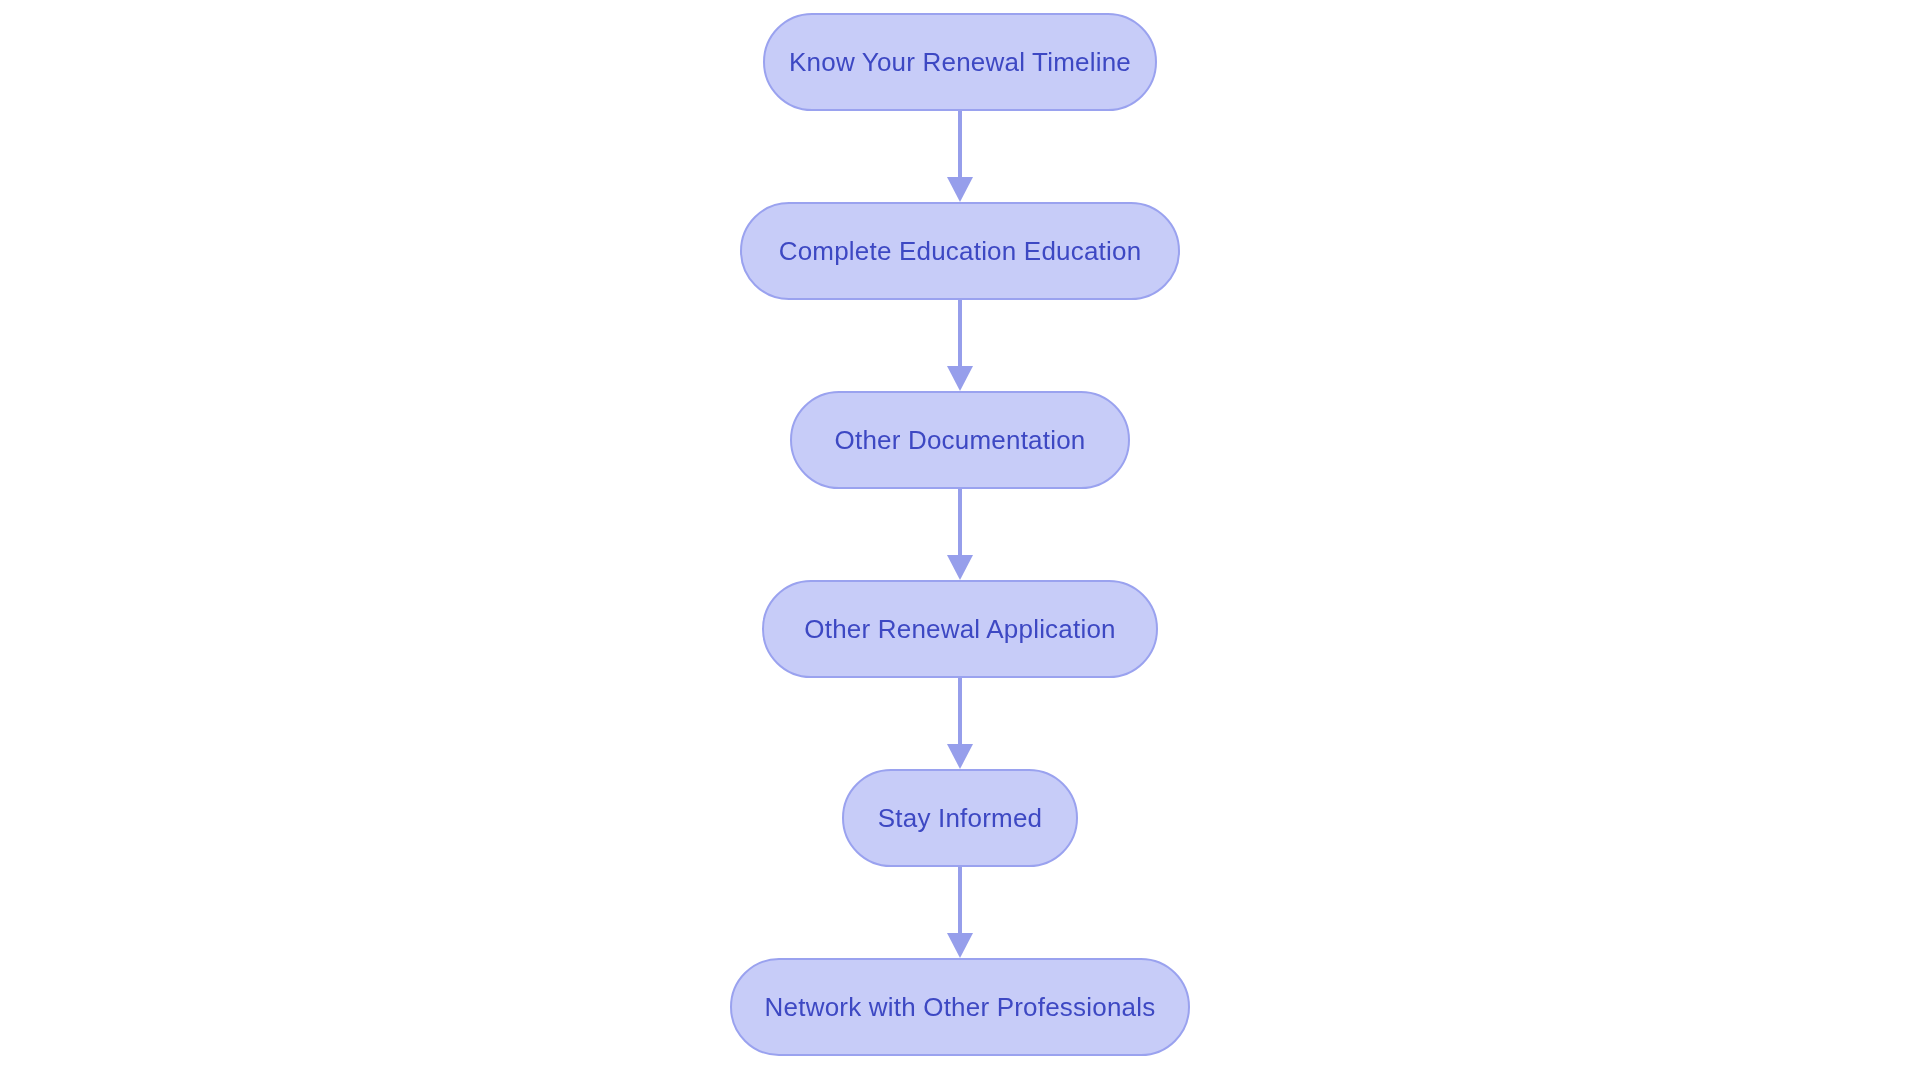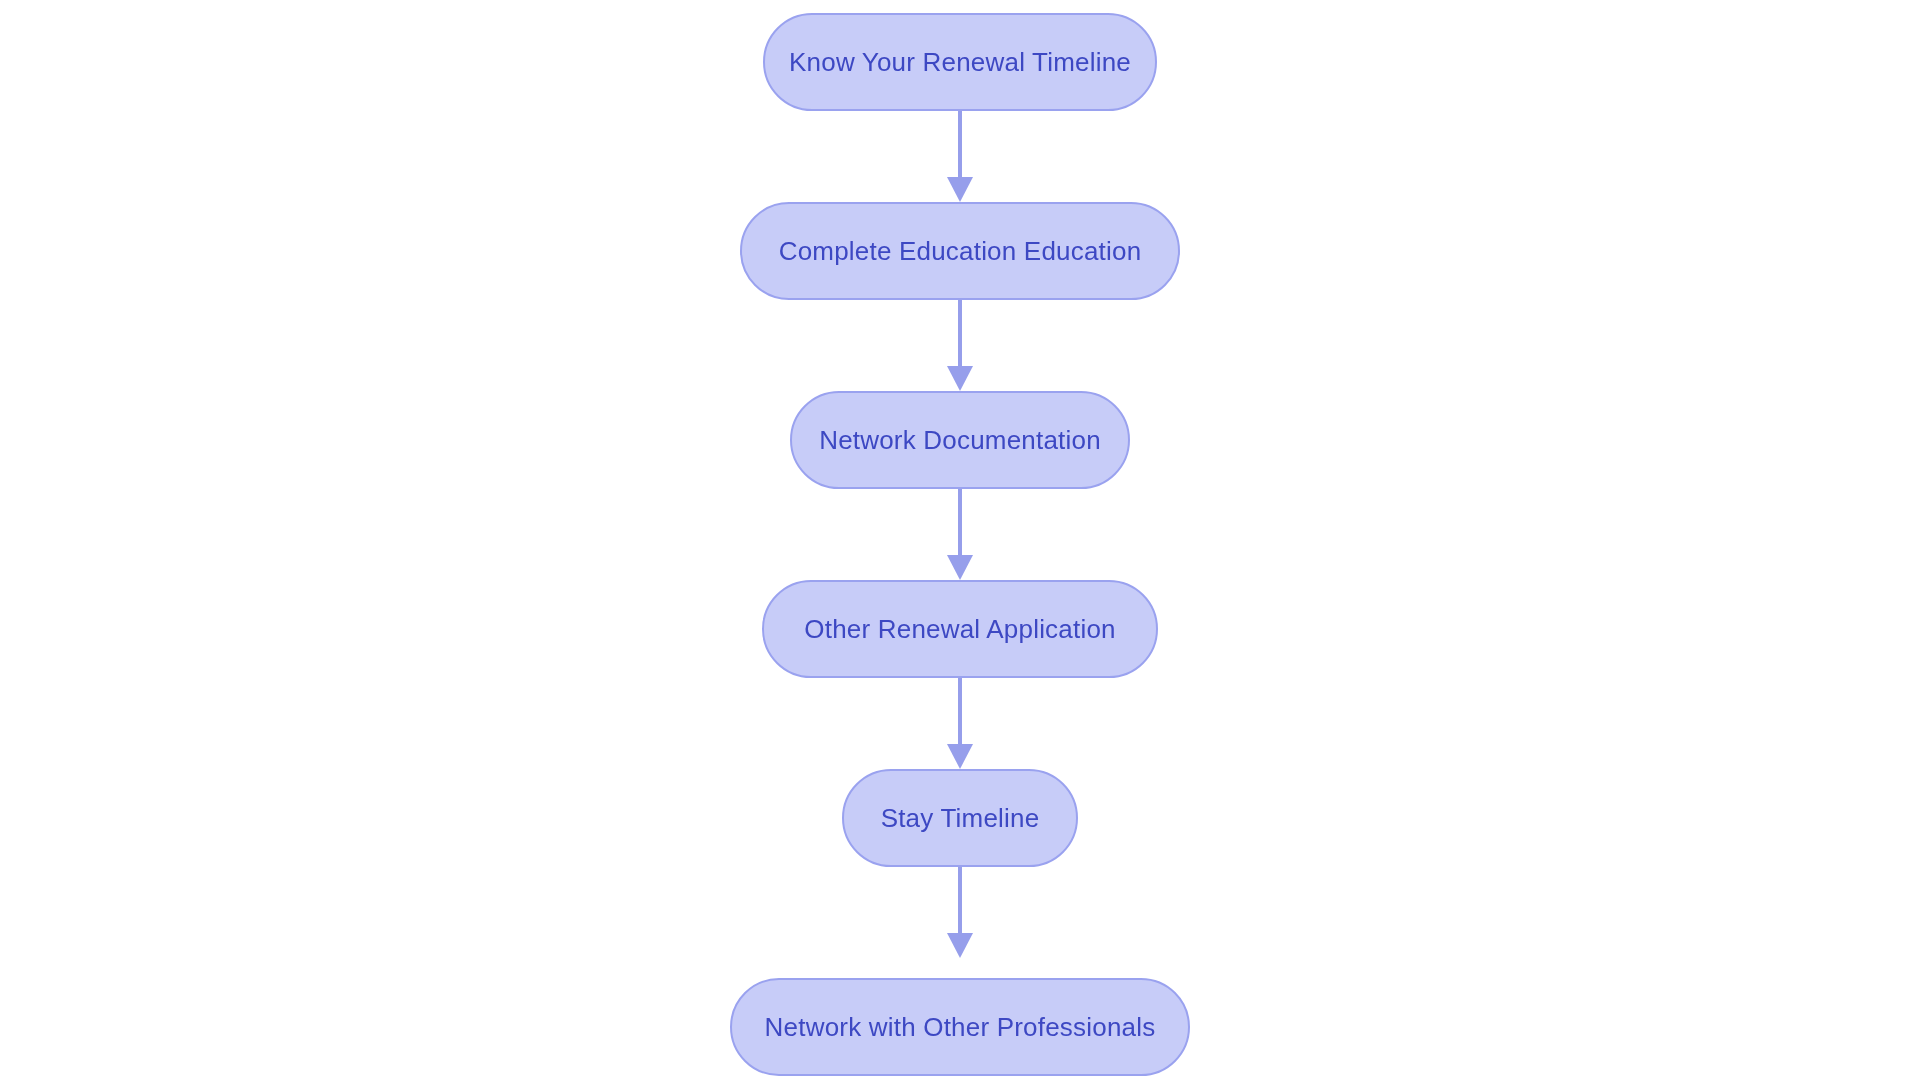--- a/index.html
+++ b/index.html
@@ -49,21 +49,21 @@
   }
   .node .node-label {
     display: inline-block;
     text-align: left;
   }
   .n1 { min-width: 394px; }
   .n2 { min-width: 440px; }
   .n3 { min-width: 340px; }
   .n4 { min-width: 396px; }
   .n5 { min-width: 236px; }
-  .n6 { min-width: 460px; margin-top: 20px; }
+  .n6 { min-width: 460px; }
   .connector {
     height: 91px;
     display: flex;
     flex-direction: column;
     align-items: center;
     flex: 0 0 auto;
   }
   .connector .arrow-line {
     width: 4px;
     flex: 1 1 auto;
@@ -95,39 +95,39 @@
     <div class="node n2">
       <span class="node-label">Complete Education Education</span>
     </div>
 
     <div class="connector">
       <div class="arrow-line"></div>
       <div class="arrow-head"></div>
     </div>
 
     <div class="node n3">
-      <span class="node-label">Network Documentation</span>
+      <span class="node-label">Other Documentation</span>
     </div>
 
     <div class="connector">
       <div class="arrow-line"></div>
       <div class="arrow-head"></div>
     </div>
 
     <div class="node n4">
       <span class="node-label">Other Renewal Application</span>
     </div>
 
     <div class="connector">
       <div class="arrow-line"></div>
       <div class="arrow-head"></div>
     </div>
 
     <div class="node n5">
-      <span class="node-label">Stay Timeline</span>
+      <span class="node-label">Stay Informed</span>
     </div>
 
     <div class="connector">
       <div class="arrow-line"></div>
       <div class="arrow-head"></div>
     </div>
 
     <div class="node n6">
       <span class="node-label">Network with Other Professionals</span>
     </div>

